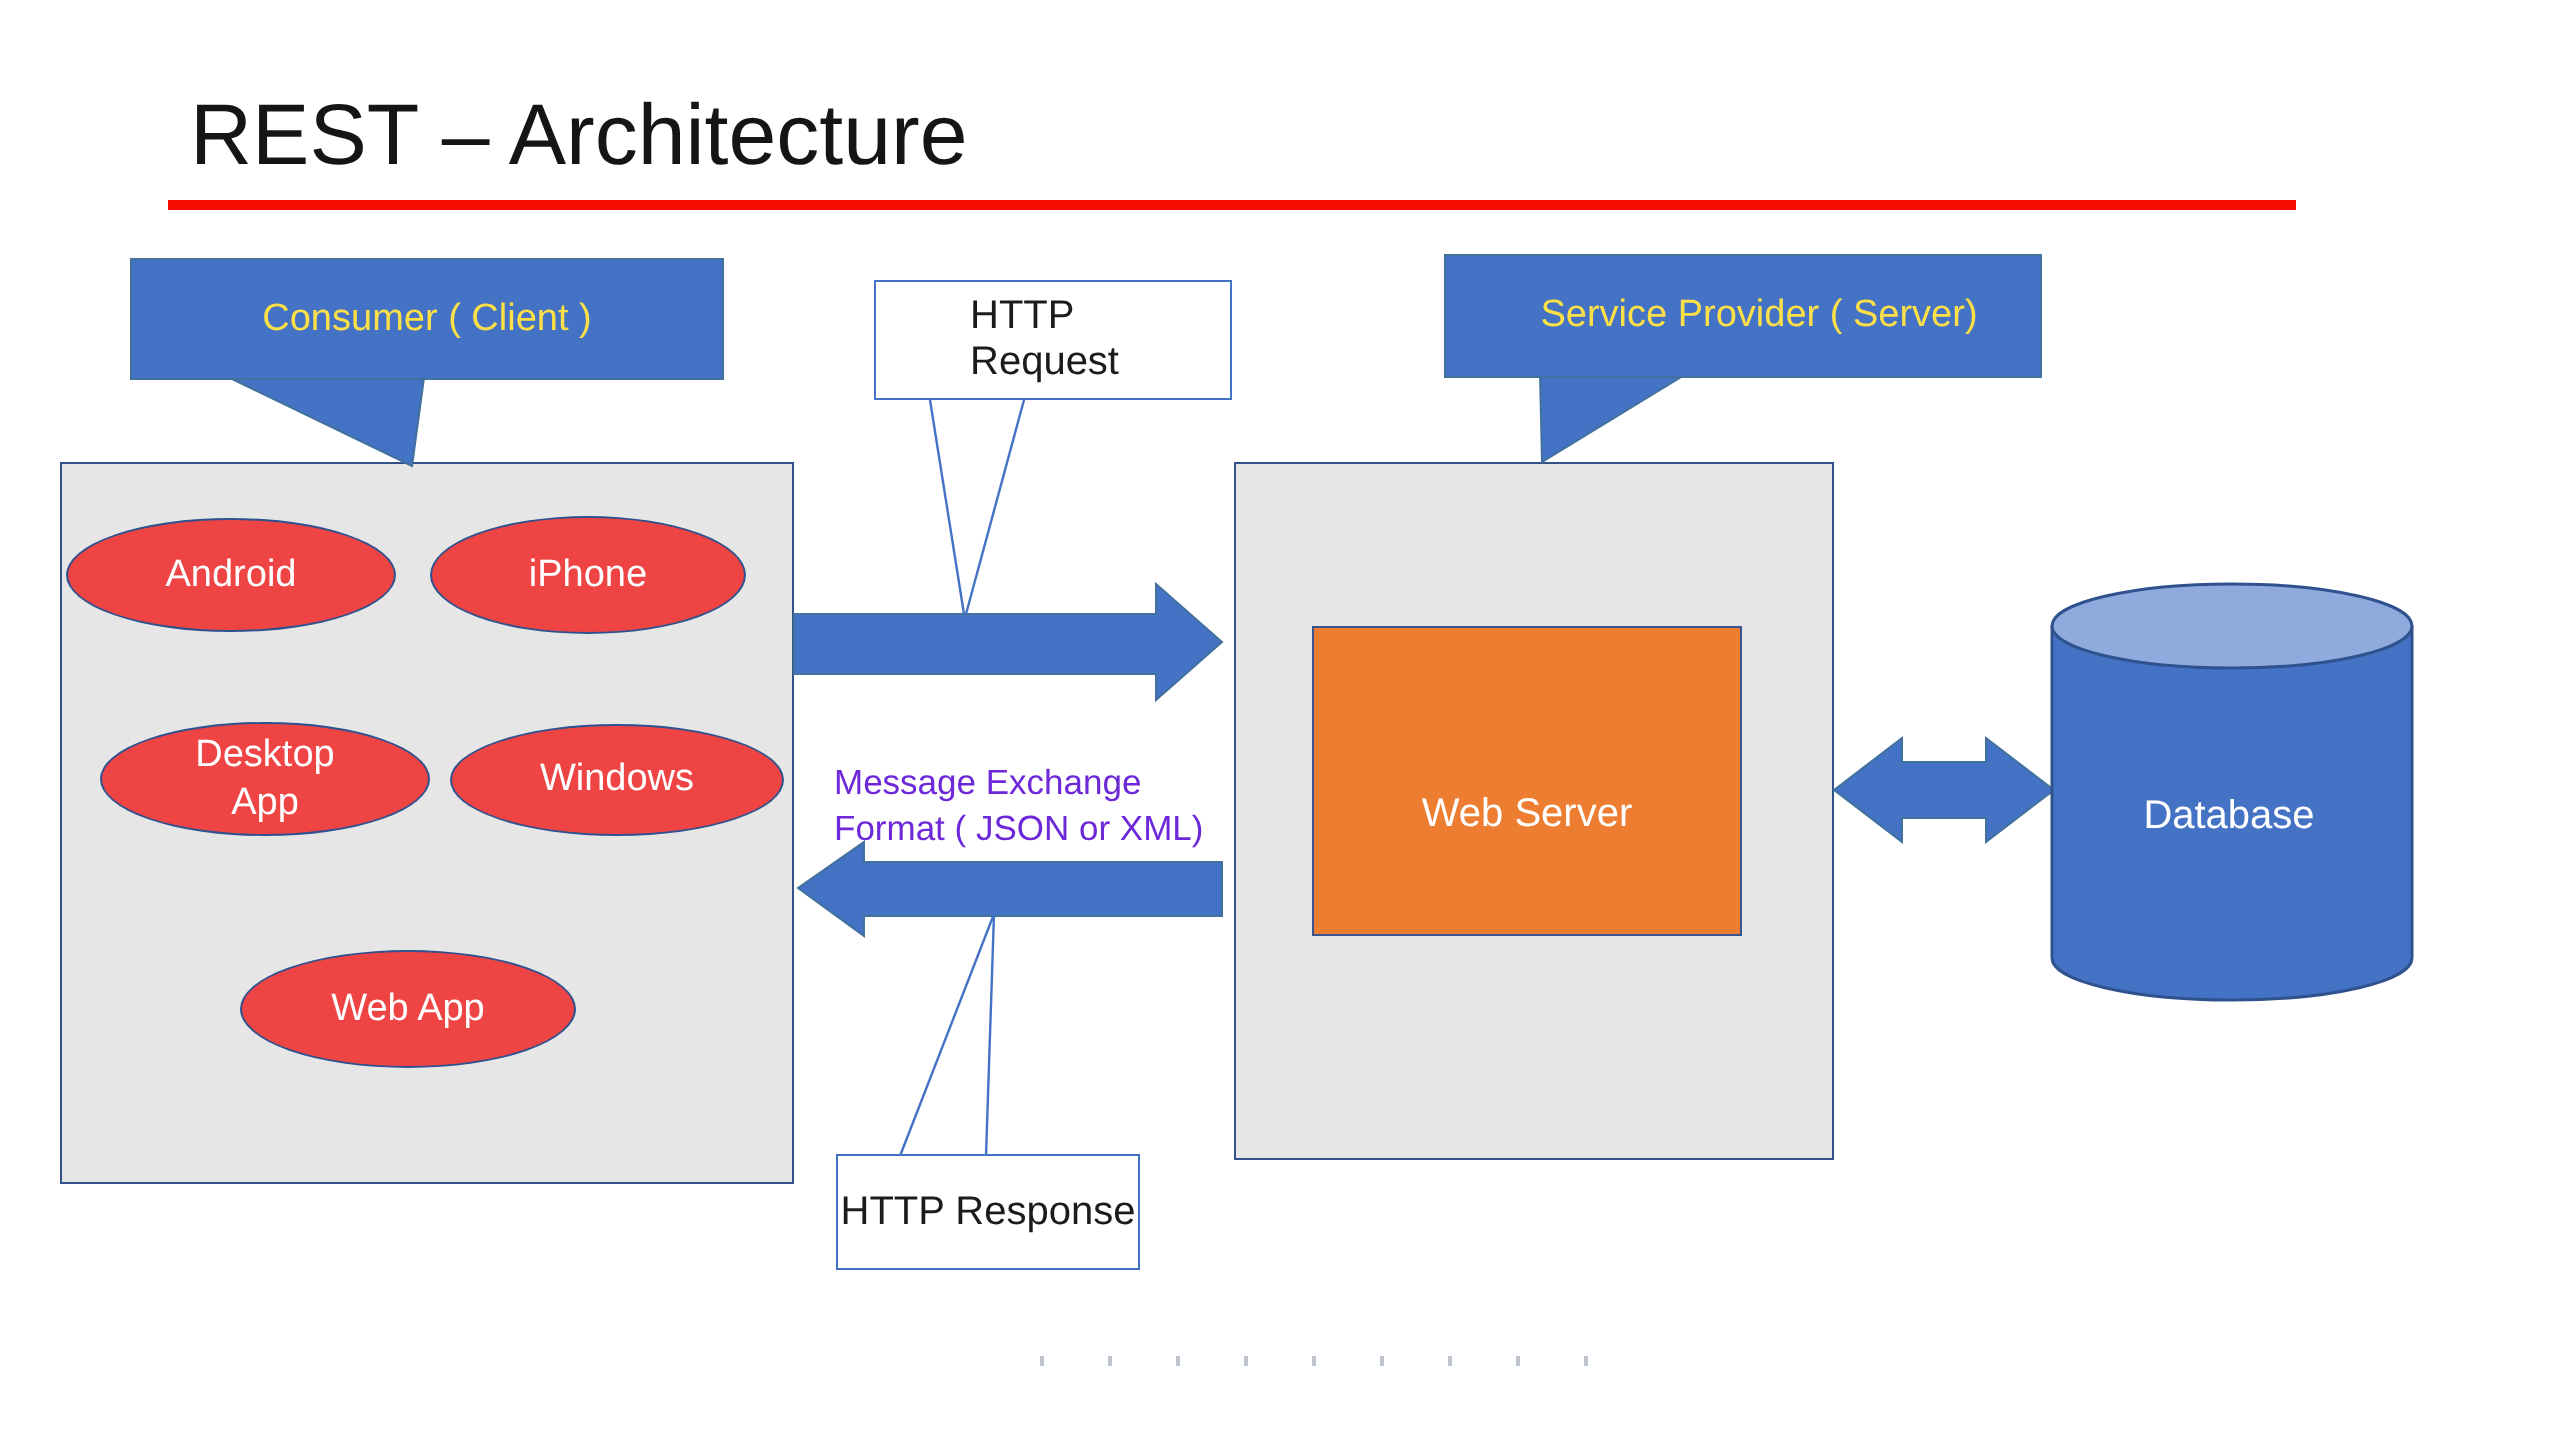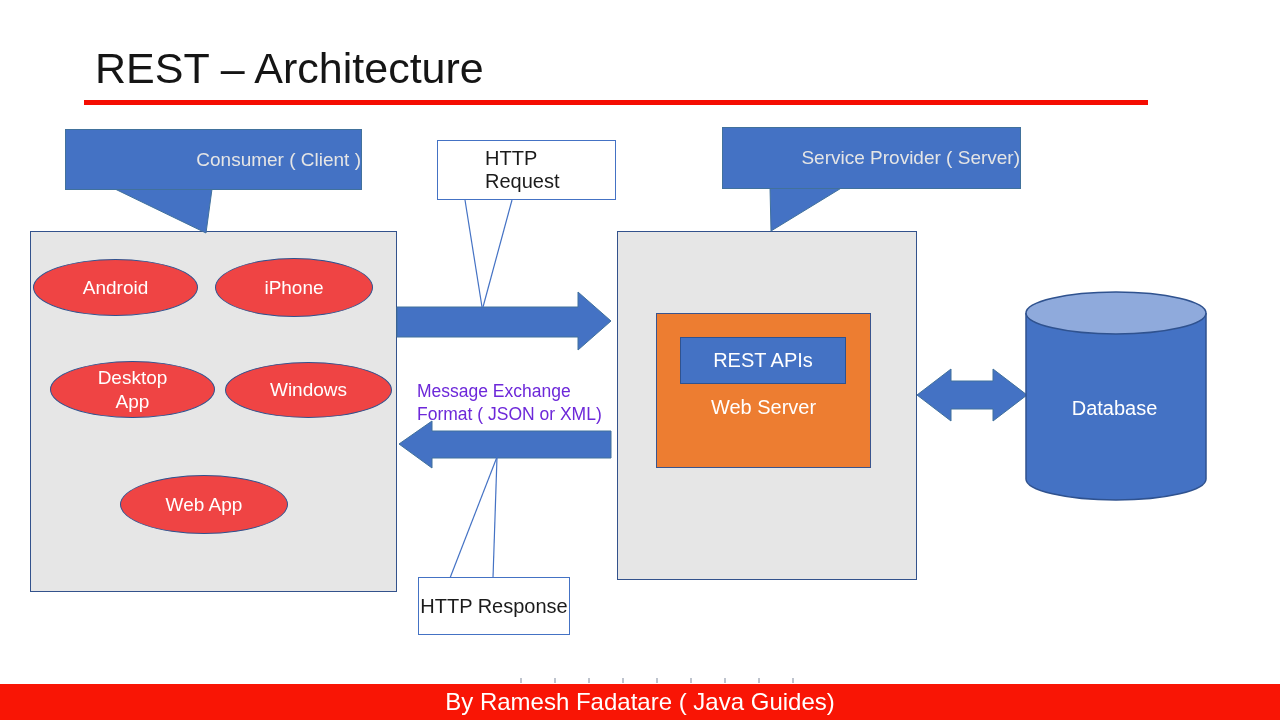--- a/index.html
+++ b/index.html
@@ -14,21 +14,21 @@
   }
   .red-line{left:84px;top:100px;width:1064px;height:5px;background:#f50d02;}
   .panel{
     background:#e6e6e6;border:1.6px solid #33528c;box-sizing:border-box;
   }
   .panel-left{left:30px;top:231px;width:367px;height:361px;}
   .panel-right{left:617px;top:231px;width:300px;height:349px;}
   .svg-overlay{left:0;top:0;width:1280px;height:720px;pointer-events:none;}
   .callout{
     background:#4472c4;border:1.5px solid #41719c;box-sizing:border-box;
-    color:#e5e5e5;font-size:19px;display:flex;align-items:center;justify-content:flex-end;
+    color:#fde047;font-size:19px;display:flex;align-items:center;justify-content:center;
   }
   .callout-consumer{left:65px;top:129px;width:297px;height:61px;}
   .callout-provider{left:722px;top:127px;width:299px;height:62px;padding-left:16px;}
   .white-box{
     background:#fff;border:1.6px solid #4472c4;box-sizing:border-box;
     color:#1b1b1b;font-size:20px;display:flex;align-items:center;justify-content:center;
   }
   .http-request{left:437px;top:140px;width:179px;height:60px;padding-left:47px;}
   .http-response{left:418px;top:577px;width:152px;height:58px;}
   .ellipse{
@@ -129,30 +129,24 @@
     <span>Desktop App</span>
   </div>
   <div class="abs ellipse el-windows">
     <span>Windows</span>
   </div>
   <div class="abs ellipse el-webapp">
     <span>Web App</span>
   </div>
 
   <div class="abs orange-box"></div>
-  <div class="abs rest-apis">
-    <span>REST APIs</span>
-  </div>
   <div class="abs web-server">Web Server</div>
 
   <div class="abs message-text">
     <div>Message Exchange</div>
     <div>Format ( JSON or XML)</div>
   </div>
 
   <div class="abs db-label">Database</div>
 
   <div class="abs peek-marks"></div>
-  <div class="abs footer-bar">
-    <span>By Ramesh Fadatare ( Java Guides)</span>
-  </div>
 
 </div>
 
 </body></html>

